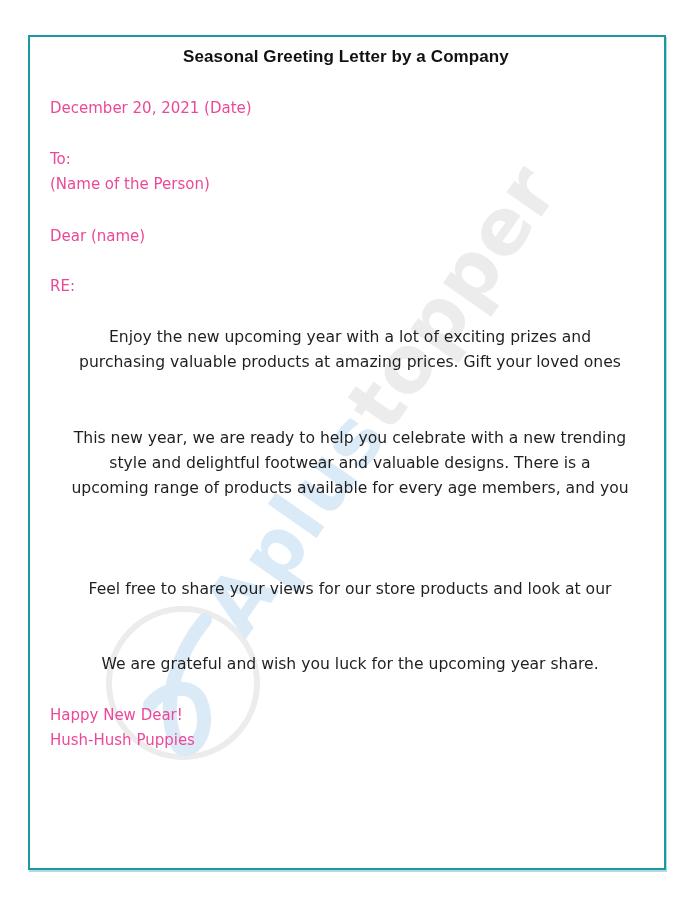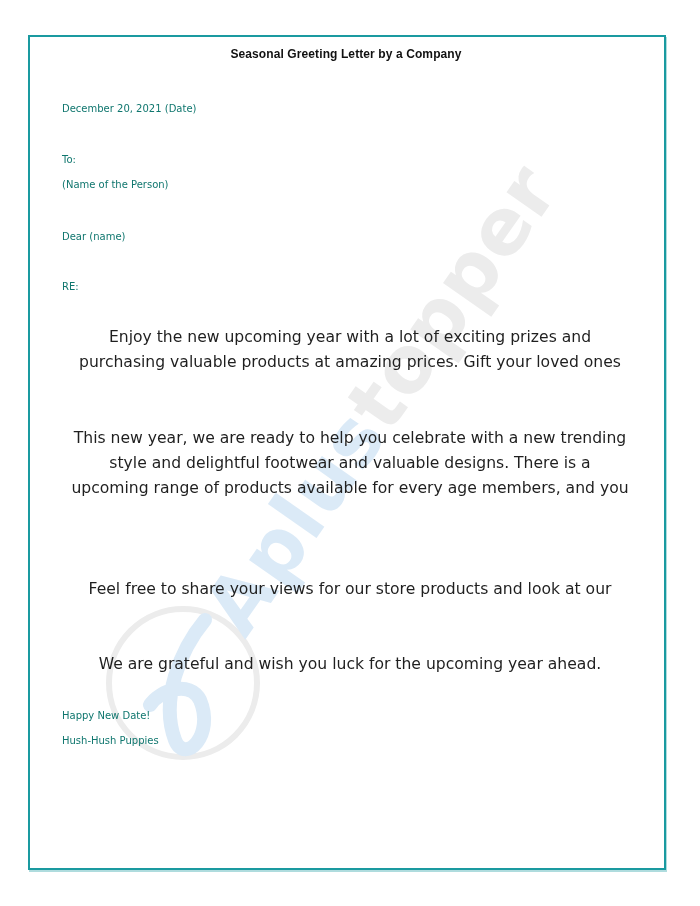--- a/index.html
+++ b/index.html
@@ -40,33 +40,32 @@
       z-index: 1;
     }
     .title {
       position: absolute;
       left: 0;
       width: 592px;
       top: 47px;
       text-align: center;
       font-family: "Liberation Sans", sans-serif;
       font-weight: bold;
-      font-size: 12px;
+      font-size: 17px;
       color: #111111;
       letter-spacing: 0.1px;
     }
     .line {
       position: absolute;
       left: 0;
       white-space: nowrap;
       font-family: "DejaVu Sans", sans-serif;
-      font-size: 10px;
-      color: #0f766e;
+      font-size: 15px;
+      color: #ec4899;
       line-height: 25px;
-      margin-left: 12px;
     }
     .para {
       position: absolute;
       left: 0;
       width: 600px;
     }
     .para .pl {
       display: block;
       white-space: nowrap;
       font-family: "DejaVu Sans", sans-serif;
@@ -114,18 +113,18 @@
     <span class="pl">This new year, we are ready to help you celebrate with a new trending</span>
     <span class="pl">style and delightful footwear and valuable designs. There is a</span>
     <span class="pl">upcoming range of products available for every age members, and you</span>
   </div>
 
   <div class="para" style="top:577px;">
     <span class="pl">Feel free to share your views for our store products and look at our</span>
   </div>
 
   <div class="para" style="top:652px;">
-    <span class="pl">We are grateful and wish you luck for the upcoming year ahead.</span>
+    <span class="pl">We are grateful and wish you luck for the upcoming year share.</span>
   </div>
 
-  <div class="line" style="top:703px;">Happy New Date!</div>
+  <div class="line" style="top:703px;">Happy New Dear!</div>
   <div class="line" style="top:728px;">Hush-Hush Puppies</div>
 </div>
 
 </body></html>

